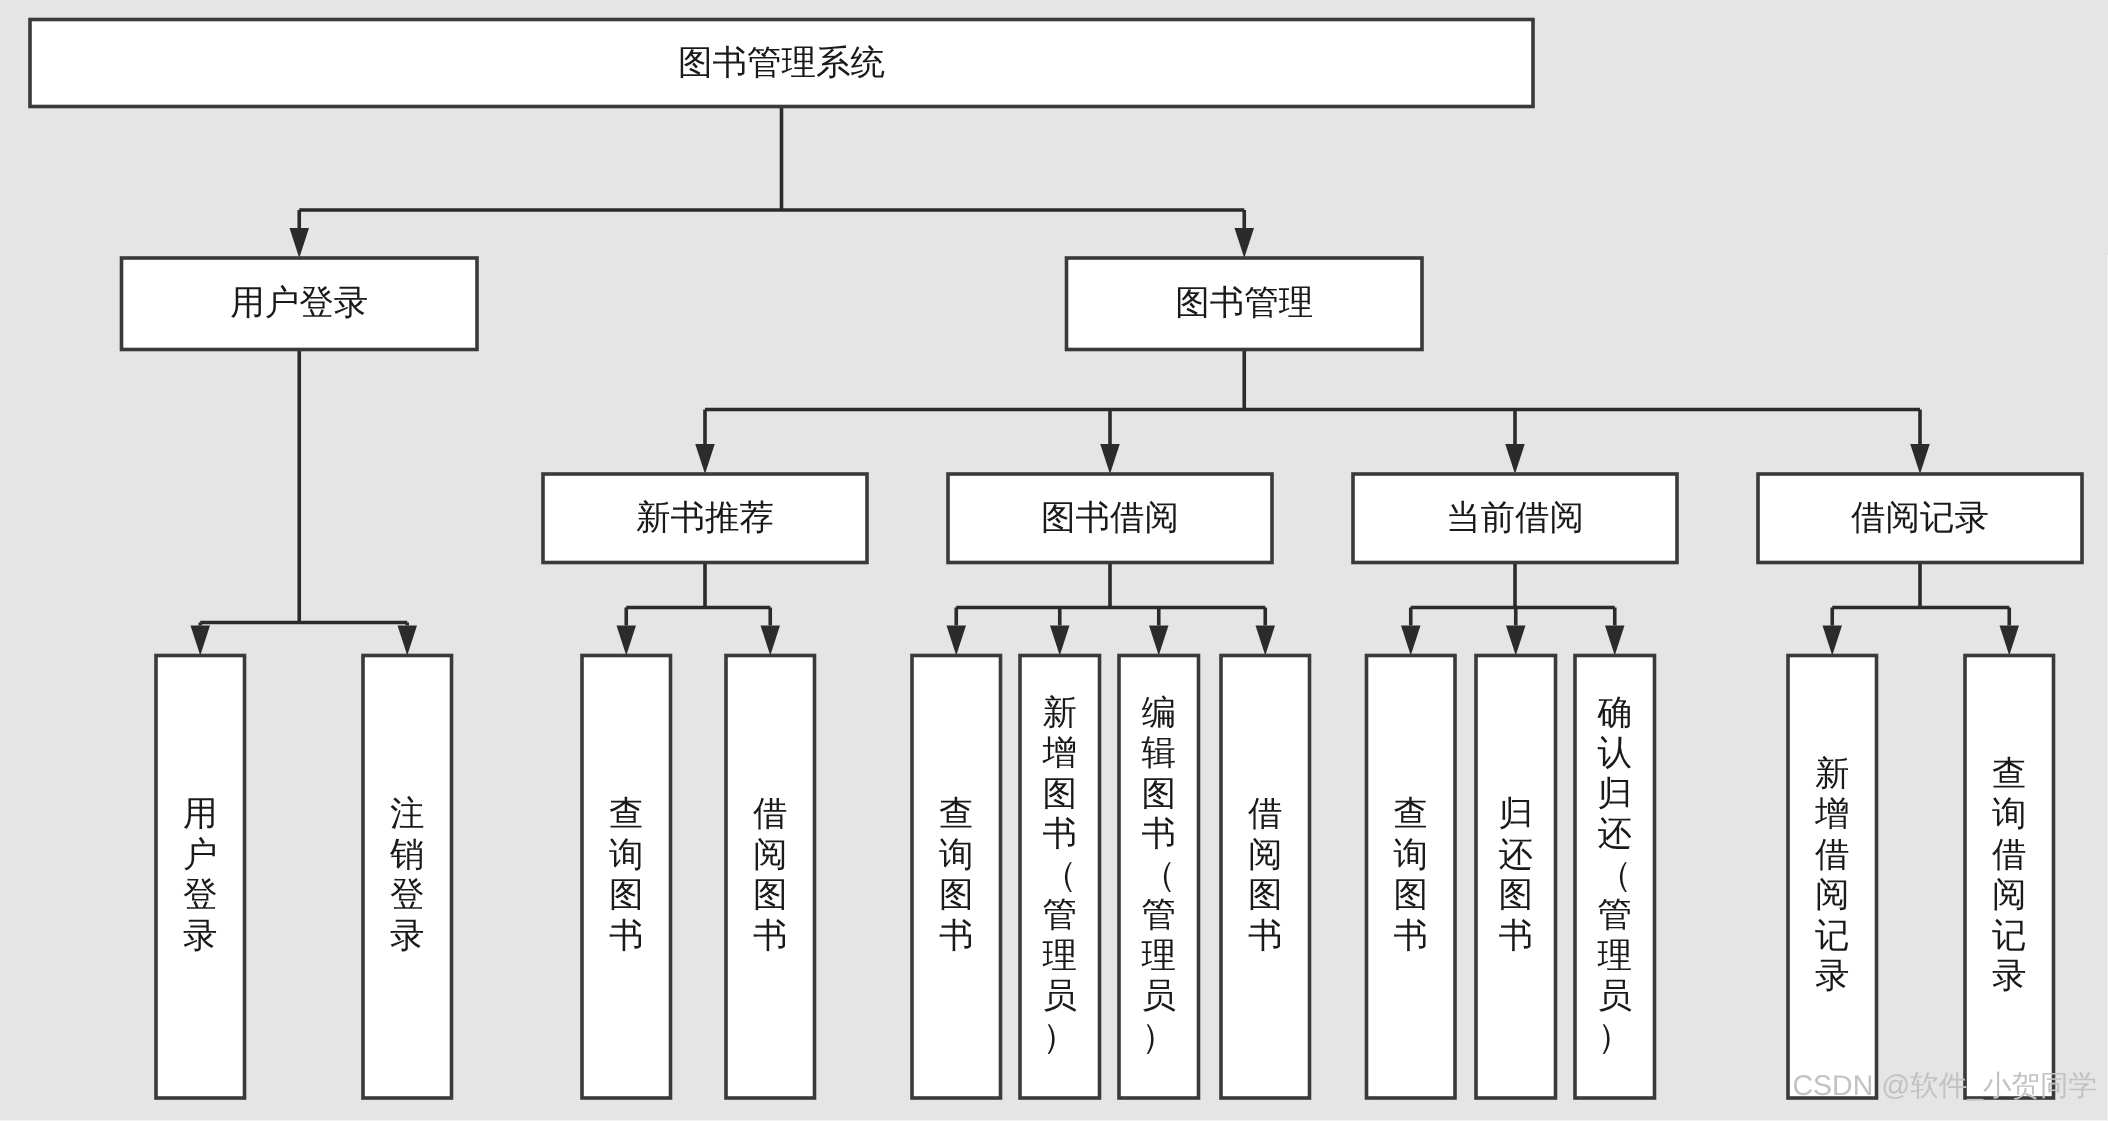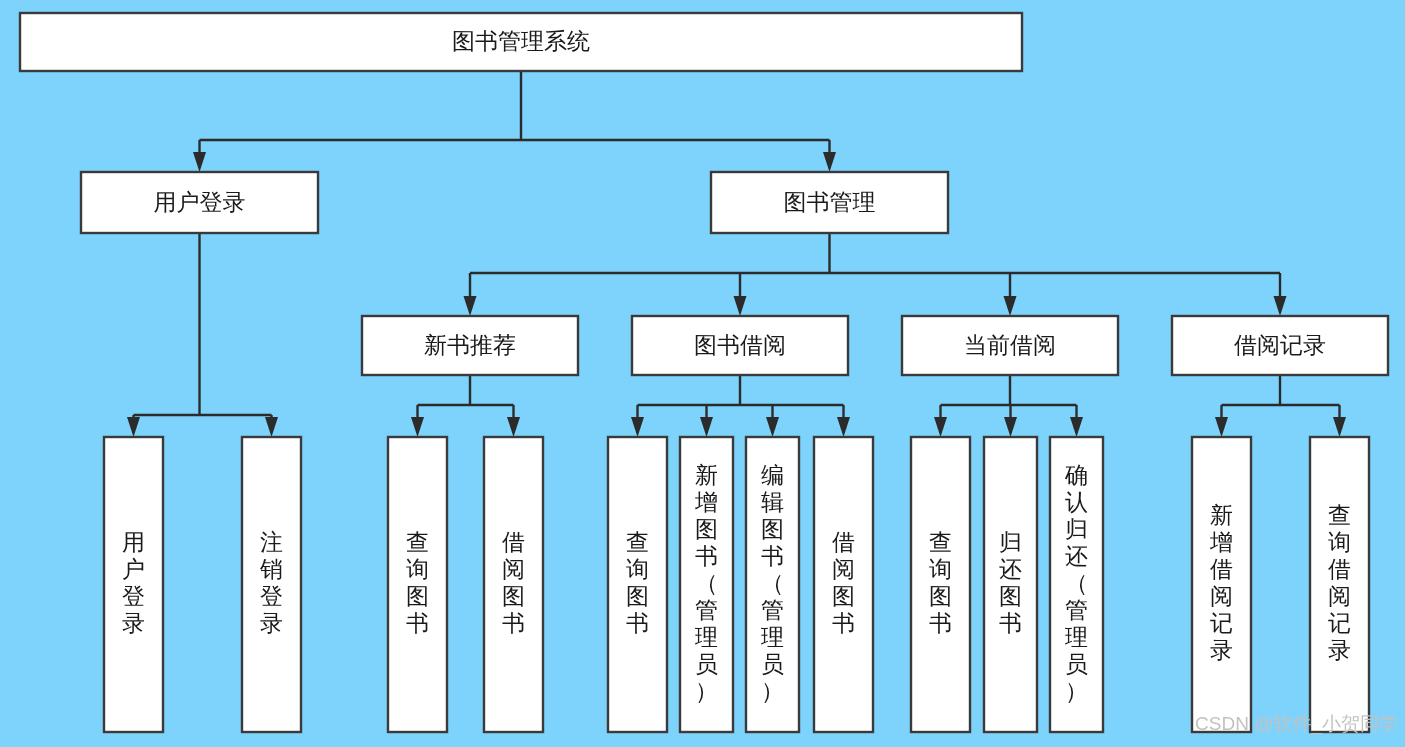--- a/index.html
+++ b/index.html
@@ -11,21 +11,21 @@
   body {
     width: 1405px;
     height: 747px;
     font-family: "Liberation Sans", "DejaVu Sans", sans-serif;
     overflow: hidden;
   }
   #diagram-root {
     position: relative;
     width: 1405px;
     height: 747px;
-    background: #7dd3fc;
+    background: #e5e5e5;
   }
   svg.diagram-canvas {
     position: absolute;
     left: 0;
     top: 0;
     width: 1405px;
     height: 747px;
     display: block;
   }
   .node-box {

